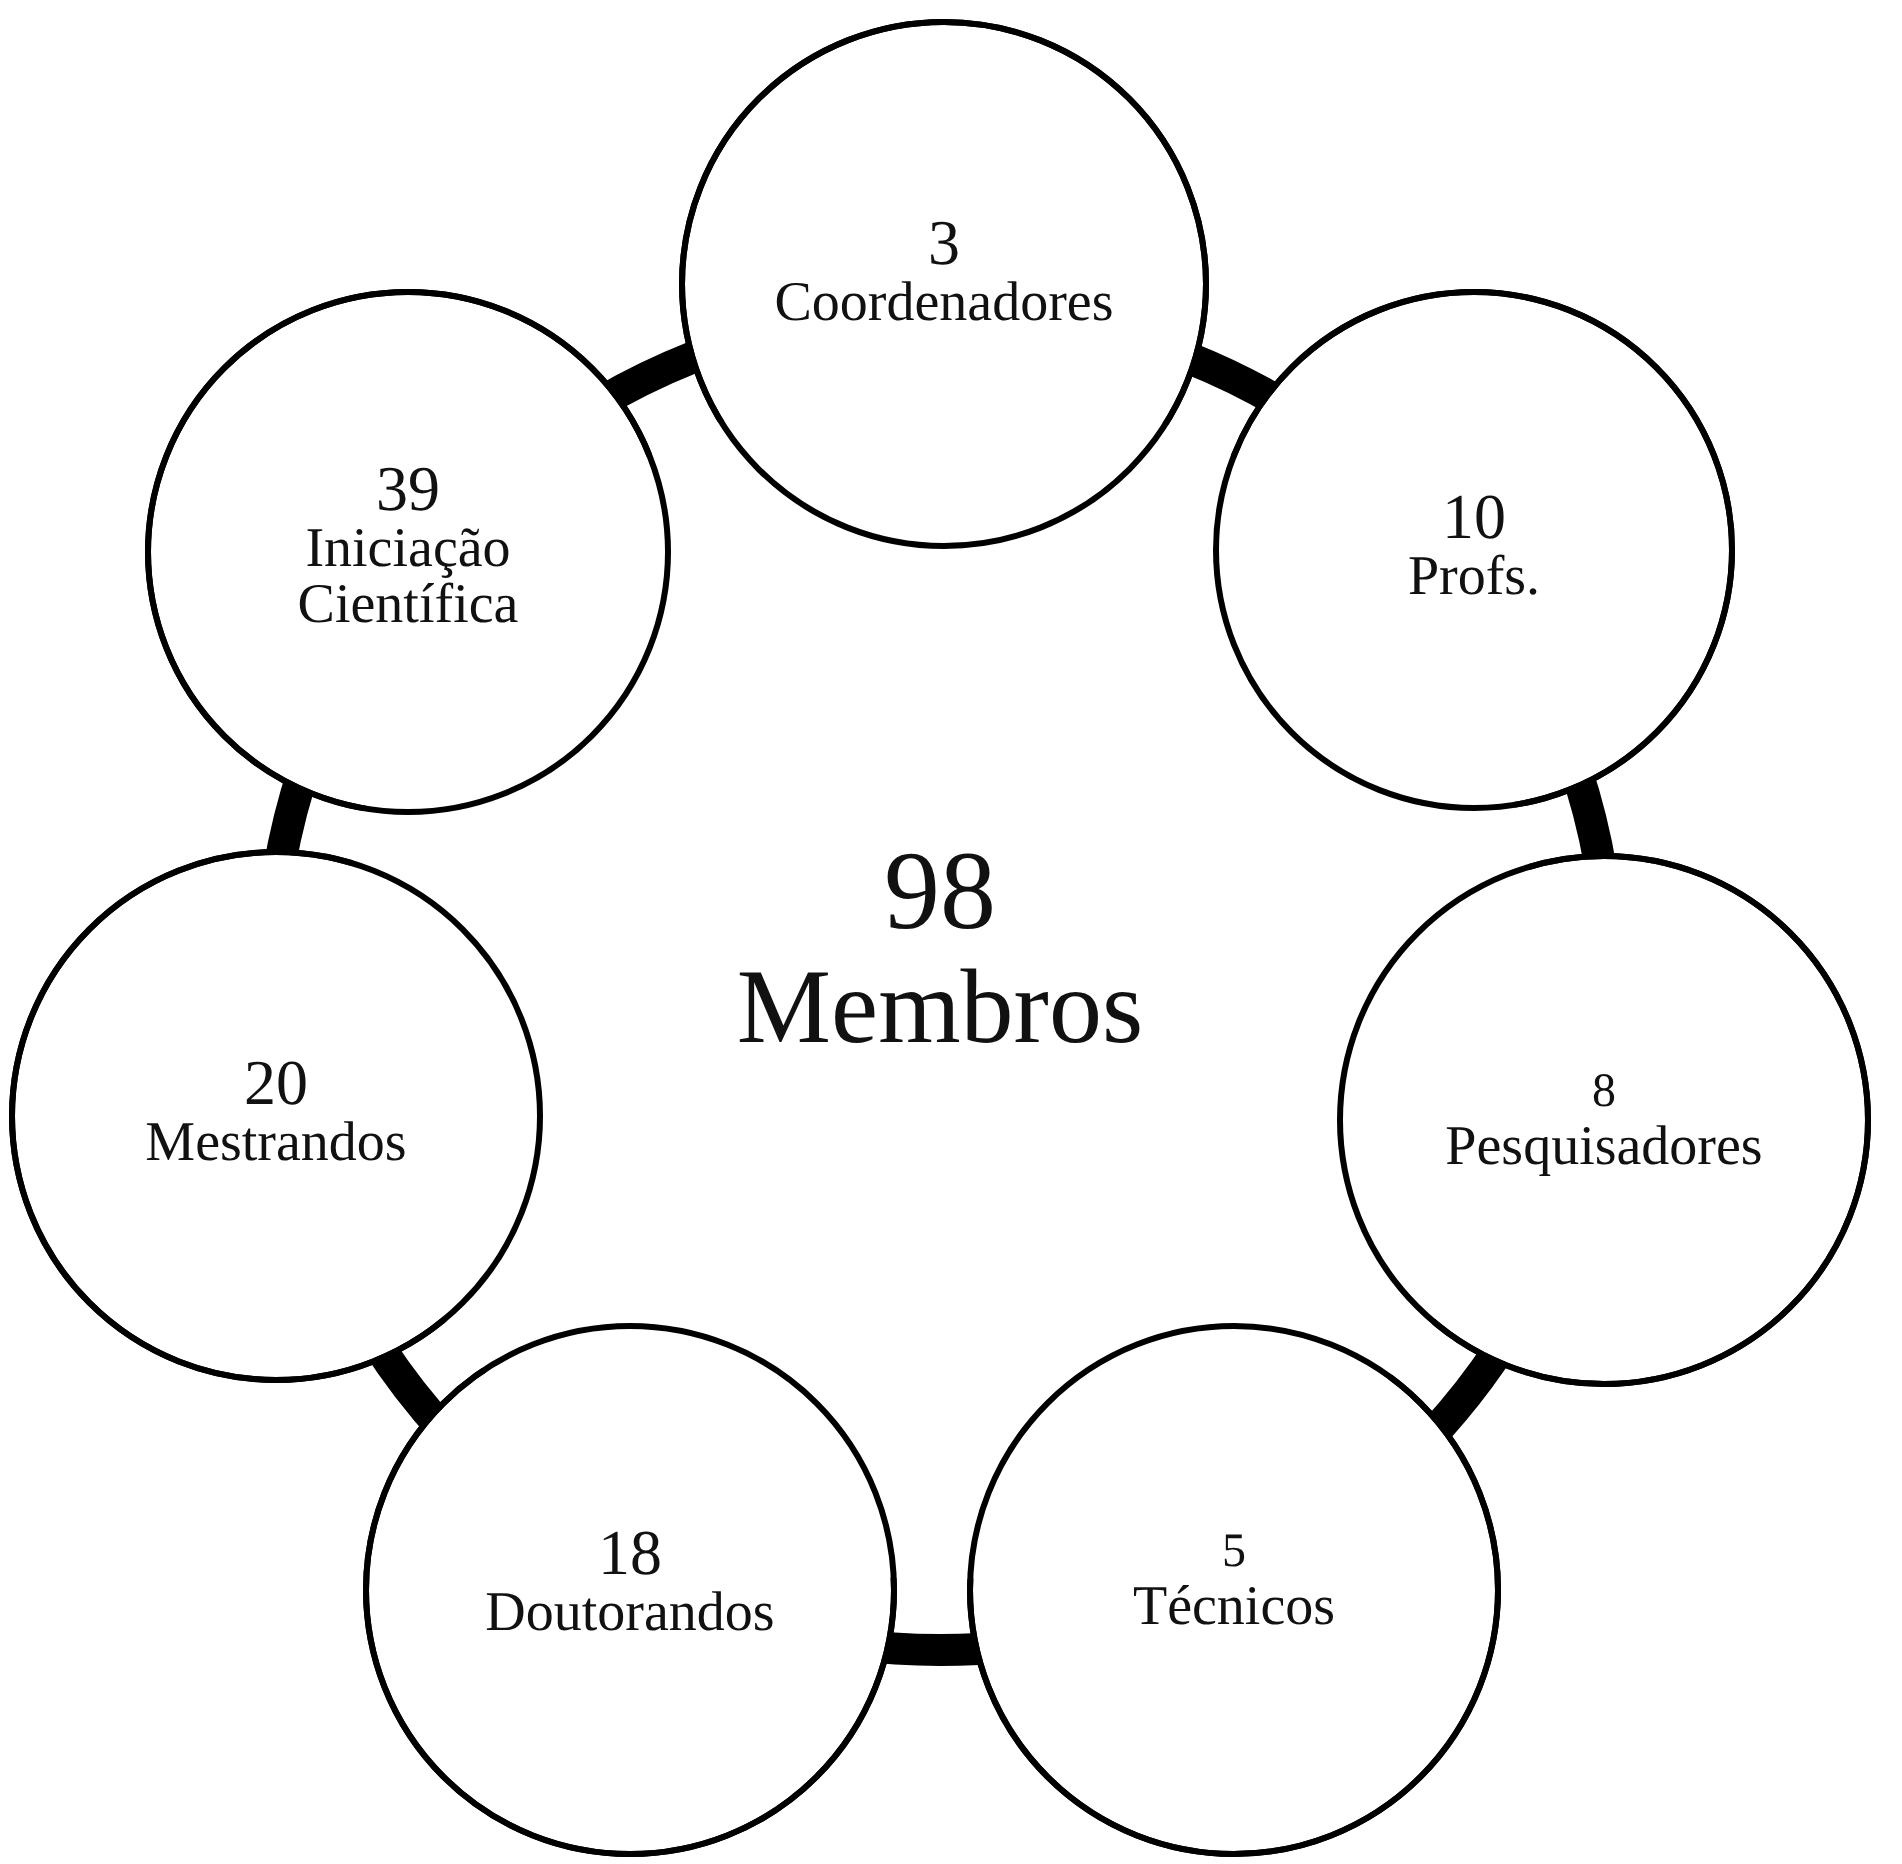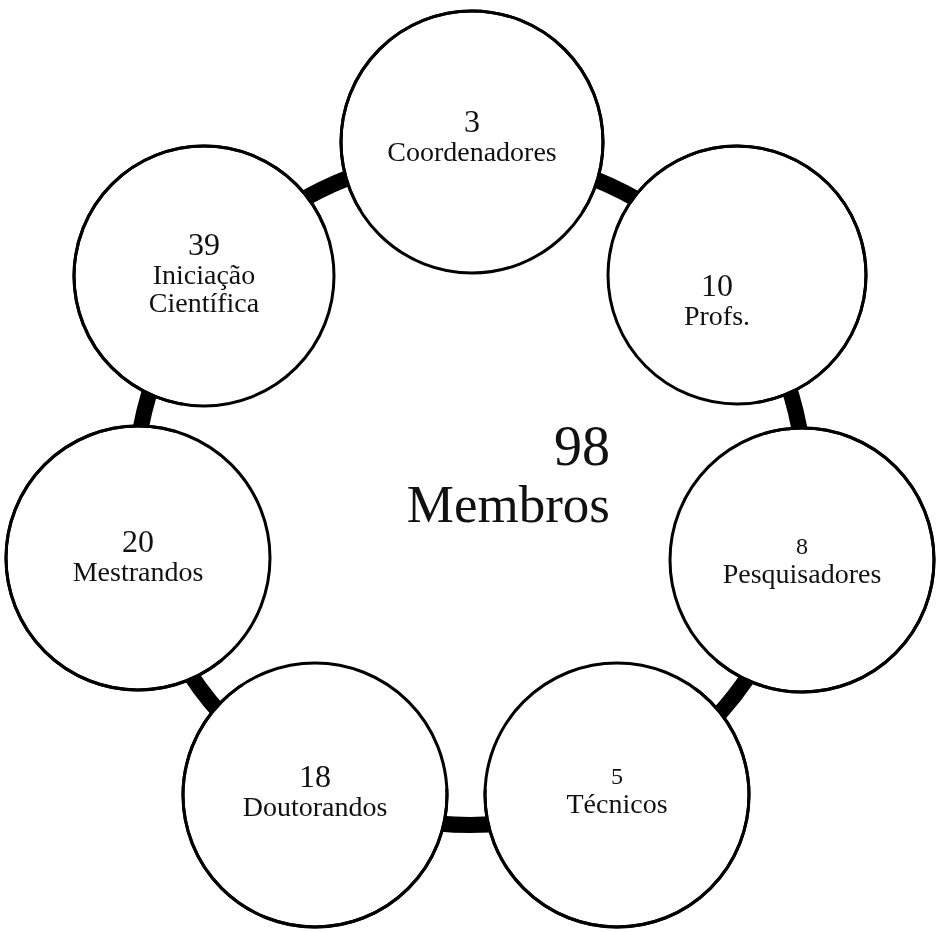--- a/index.html
+++ b/index.html
@@ -40,31 +40,31 @@
     <circle cx="472" cy="142" r="131"></circle>
     <circle cx="737" cy="275" r="129"></circle>
     <circle cx="802" cy="560" r="132"></circle>
     <circle cx="617" cy="795" r="132"></circle>
     <circle cx="315" cy="795" r="132"></circle>
     <circle cx="138" cy="558" r="132"></circle>
     <circle cx="204" cy="276" r="130"></circle>
   </g>
 </svg>
 
-<div class="center" style="left:330px; top:418px; width:280px;text-align:right;">
+<div class="center" style="left:330px; top:418px; width:280px;">
   <div class="total">98</div>
   <div class="tlabel">Membros</div>
 </div>
 
 <div class="node" style="left:372px; top:100px; width:200px; height:70px;">
   <div class="count">3</div>
   <div class="label">Coordenadores</div>
 </div>
 
-<div class="node" style="left:617px; top:222px; width:200px; height:100px;margin-top:27px;">
+<div class="node" style="left:637px; top:222px; width:200px; height:100px;">
   <div class="count">10</div>
   <div class="label">Profs.</div>
 </div>
 
 <div class="node" style="left:702px; top:525px; width:200px; height:70px;">
   <div class="count small">8</div>
   <div class="label">Pesquisadores</div>
 </div>
 
 <div class="node" style="left:517px; top:755px; width:200px; height:70px;">

